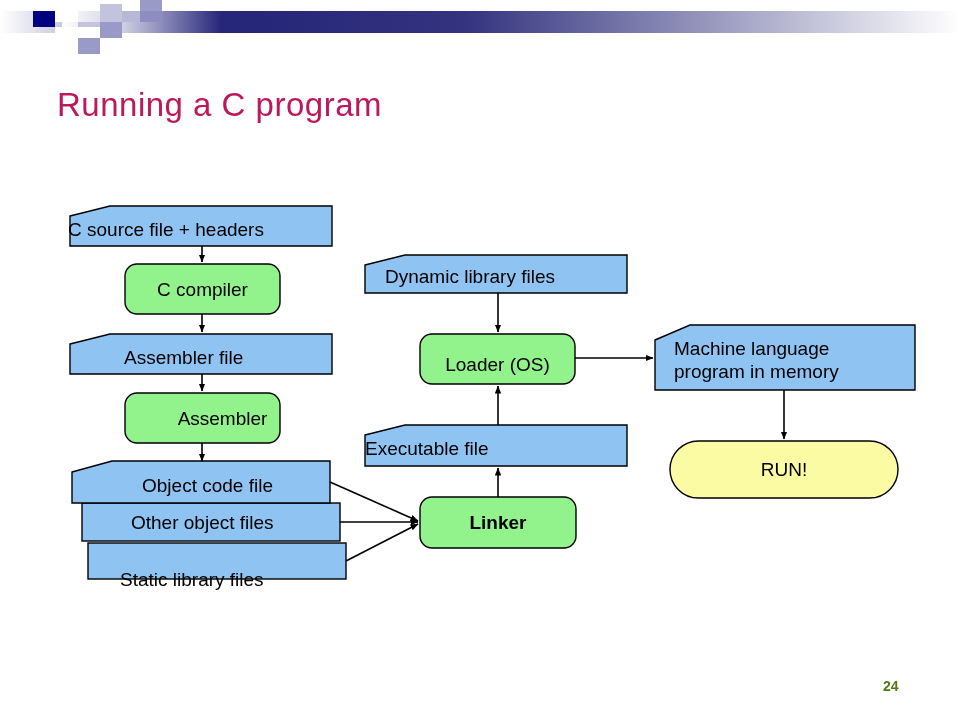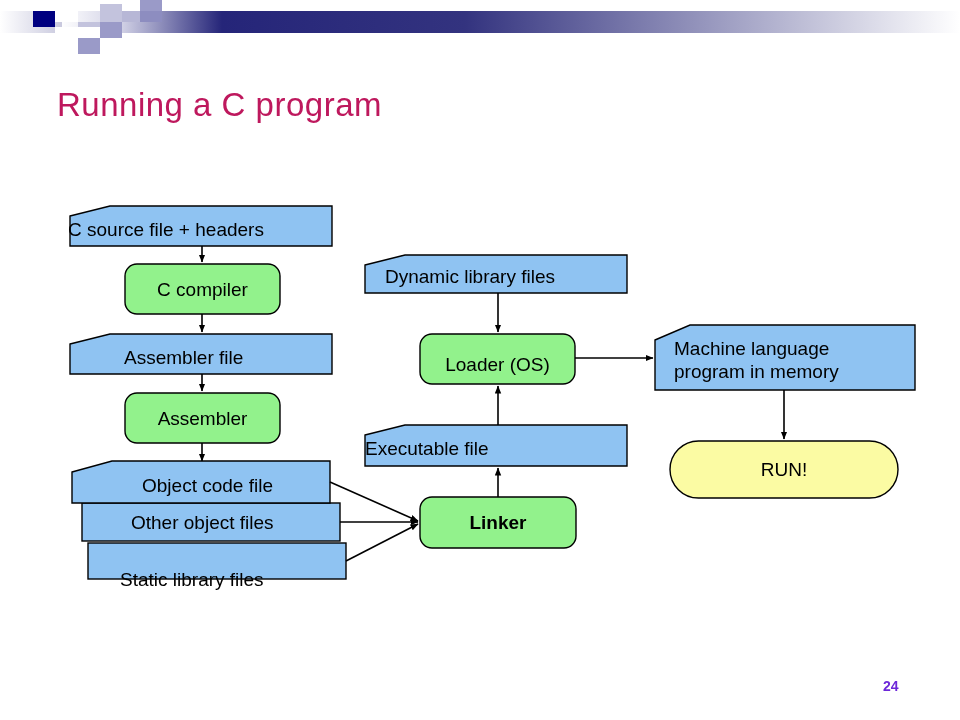--- a/index.html
+++ b/index.html
@@ -41,21 +41,21 @@
     white-space: nowrap;
   }
 
   
   #page-number {
     position: absolute;
     left: 883px;
     top: 678px;
     font-size: 14px;
     font-weight: bold;
-    color: #6d28d9;
+    color: #4d7c0f;
   }
 
   
   #diagram-svg {
     position: absolute;
     left: 0;
     top: 0;
     width: 960px;
     height: 720px;
   }
@@ -159,21 +159,21 @@
     <line x1="575" y1="358" x2="653" y2="358" stroke="#000000" stroke-width="1.6" marker-end="url(#arrowHead)"></line>
     <line x1="784" y1="390" x2="784" y2="439" stroke="#000000" stroke-width="1.6" marker-end="url(#arrowHead)"></line>
   </svg>
 
   <div class="node-label" style="left:58px; top:212px; width:262px; height:34px; justify-content:flex-start; padding-left:10px;">C source file + headers</div>
 
   <div class="node-label" style="left:125px; top:264px; width:155px; height:50px;">C compiler</div>
 
   <div class="node-label" style="left:70px; top:340px; width:262px; height:34px; justify-content:flex-start; padding-left:54px;">Assembler file</div>
 
-  <div class="node-label" style="left:125px; top:393px; width:155px; height:50px;">Assembler</div>
+  <div class="node-label" style="left:125px; top:393px; width:155px; height:50px;padding-left:20px;">Assembler</div>
 
   <div class="node-label" style="left:72px; top:468px; width:258px; height:35px; justify-content:flex-start; padding-left:70px;">Object code file</div>
 
   <div class="node-label" style="left:82px; top:503px; width:258px; height:38px; justify-content:flex-start; padding-left:49px;">Other object files</div>
 
   <div class="node-label" style="left:88px; top:543px; width:258px; height:36px; justify-content:flex-start; padding-left:32px;margin-top:18px;">Static library files</div>
 
   <div class="node-label" style="left:365px; top:260px; width:262px; height:33px; justify-content:flex-start; padding-left:20px;text-align:right;">Dynamic library files</div>
 
   <div class="node-label" style="left:420px; top:334px; width:155px; height:60px;">Loader (OS)</div>

